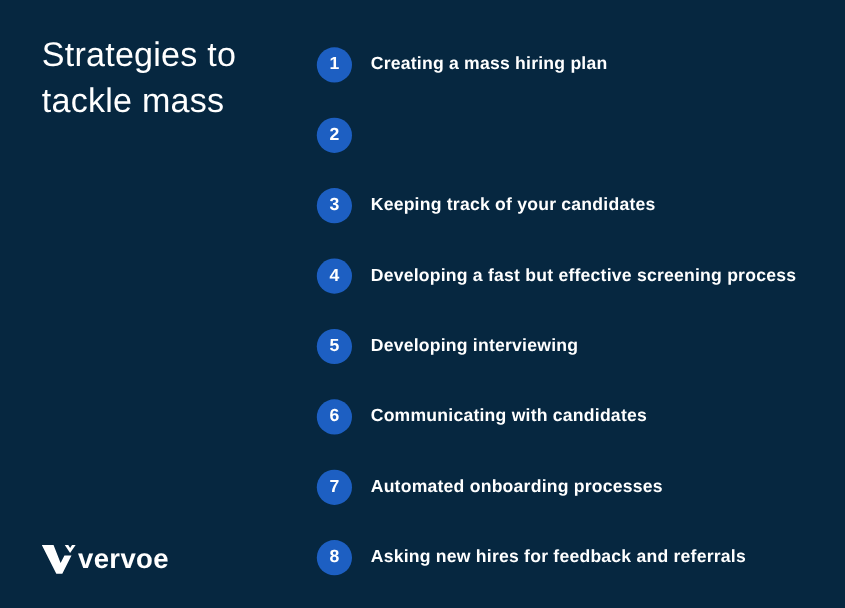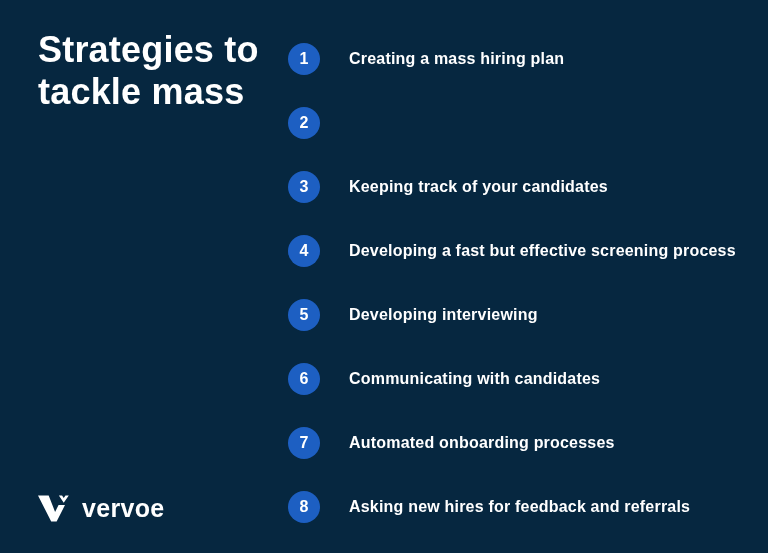--- a/index.html
+++ b/index.html
@@ -15,23 +15,23 @@
     color: var(--text, #ffffff);
   }
   .infographic {
     position: absolute;
     inset: 0;
   }
   .title {
     position: absolute;
     left: 38px;
     top: 29px;
-    font-size: 36px;
+    font-size: 31px;
     line-height: 42px;
-    font-weight: 700;
+    font-weight: 400;
     letter-spacing: 0.2px;
     color: var(--text, #ffffff);
   }
   .title .line { display: block; }
   .strategy-list {
     position: absolute;
     left: 288px;
     top: 43px;
   }
   .strategy-item {
@@ -48,34 +48,33 @@
     border-radius: 50%;
     background: var(--accent, #1d5fc2);
     color: var(--text, #ffffff);
     font-size: 16px;
     font-weight: 700;
     display: flex;
     align-items: center;
     justify-content: center;
   }
   .strategy-label {
-    margin-left: 29px;
+    margin-left: 17px;
     font-size: 16px;
     font-weight: 700;
     letter-spacing: 0.2px;
     white-space: nowrap;
     color: var(--text, #ffffff);
   }
   .logo {
     position: absolute;
     left: 38px;
     top: 495px;
     display: flex;
     align-items: center;
-    gap: 11px;
   }
   .logo-mark {
     width: 33px;
     height: 27px;
     display: block;
   }
   .logo-wordmark {
     font-size: 25px;
     font-weight: 700;
     letter-spacing: 0.3px;

